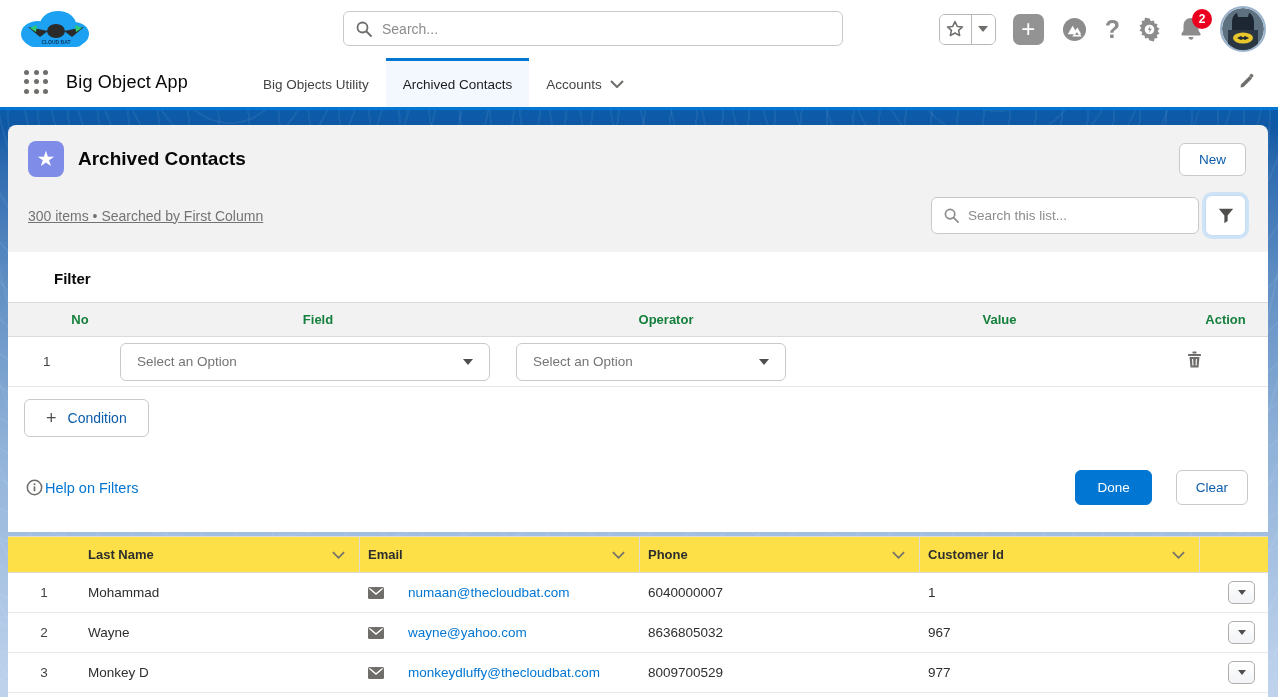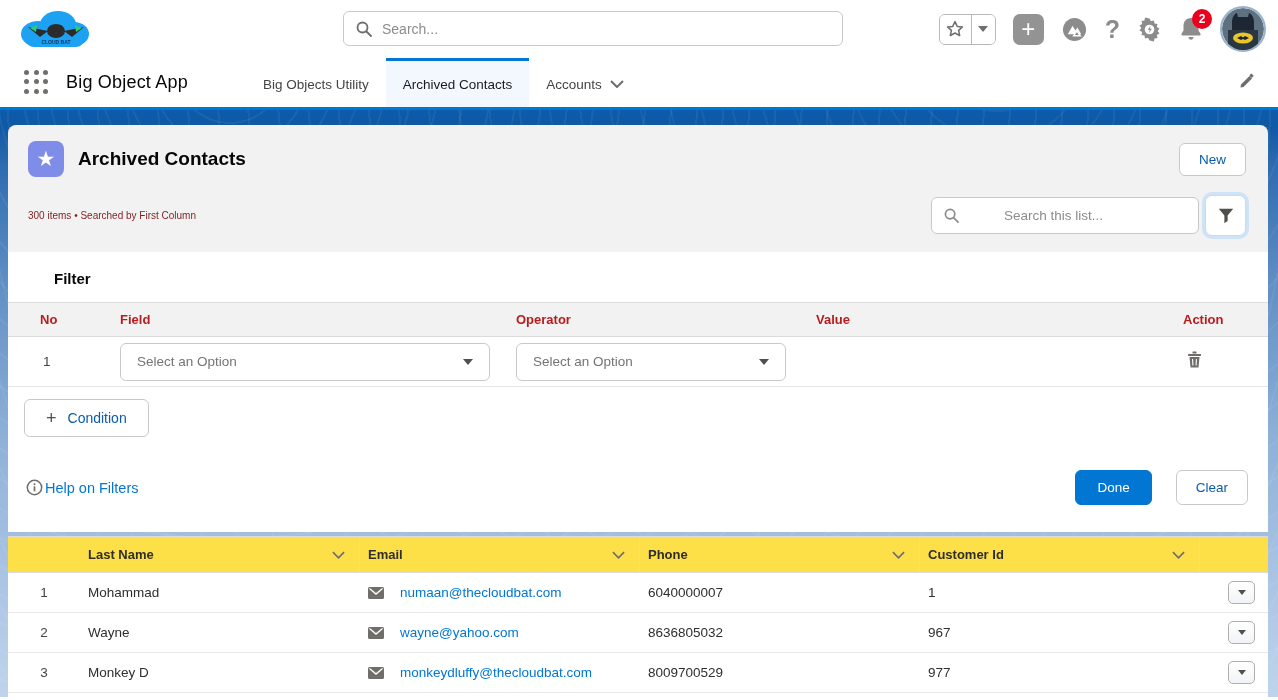--- a/index.html
+++ b/index.html
@@ -60,38 +60,38 @@
   .lc-row1{ display:flex; align-items:center; height:38px; }
   .obj-icon{ width:36px; height:36px; border-radius:8px; background:#7f8ce8; color:#fff;
     display:flex; align-items:center; justify-content:center; font-size:21px; }
   .lc-title{ font-size:19px; font-weight:700; color:#080707; margin-left:14px; }
   .btn{ font:13.5px "Liberation Sans",sans-serif; border-radius:6px; cursor:pointer;
     display:inline-flex; align-items:center; justify-content:center; }
   .btn-neutral{ background:#fff; border:1px solid #c9c9c9; color:#0b5cab; padding:8px 19px; }
   .btn-brand{ background:#0176d3; border:1px solid #0176d3; color:#fff; padding:9px 21px; }
   .lc-new{ margin-left:auto; }
   .lc-row2{ display:flex; align-items:center; margin-top:17px; }
-  .lc-sub{ font-size:10px; color:#7f1d1d; }
+  .lc-sub{ font-size:14px; color:#737373;text-decoration:underline; }
   .list-search{
     margin-left:auto; width:268px; height:37px; background:#fff; border:1px solid #c9c9c9; border-radius:6px;
-    display:flex; align-items:center; padding:0 12px;gap:36px;
+    display:flex; align-items:center; padding:0 12px;
   }
   .list-search input{ border:0; outline:0; flex:1; font:13.5px "Liberation Sans",sans-serif; color:#444; margin-left:9px;}
   .list-search input::placeholder{ color:#8c8c8c; }
   .funnel-btn{
     margin-left:6px; width:41px; height:41px; background:#fff; border:1px solid #c6dcf5; border-radius:7px;
     display:flex; align-items:center; justify-content:center; cursor:pointer;
     box-shadow:0 0 0 3px #cfe3f6;
   }
   
   .filter-card{ background:#fff; height:280px; padding-top:18px; }
   .filter-title{ font-size:15px; font-weight:700; color:#080707; padding-left:20px;margin-left:26px; }
   .f-grid{ display:grid; grid-template-columns:112px 396px 300px 367px 85px; align-items:center; }
   .f-head{ margin-top:15px; height:35px; background:#f3f2f2; border-top:1px solid #dddbda; border-bottom:1px solid #dddbda; }
-  .f-head .f-cell{ font-size:13px; font-weight:700; color:#b91c1c; }
+  .f-head .f-cell{ font-size:13px; font-weight:700; color:#15803d;text-align:center; }
   .f-cell.c-no{ padding-left:32px; }
   .f-row{ height:50px; border-bottom:1px solid #e5e5e5; }
   .f-row .c-no{ padding-left:35px; font-size:13.5px; color:#444; }
   .sel{
     height:38px; border:1px solid #c9c9c9; border-radius:6px; background:#fff; display:flex; align-items:center;
     padding:0 16px; cursor:pointer;
   }
   .sel-field{ width:370px; } .sel-op{ width:270px; }
   .sel .sel-txt{ font-size:13.5px; color:#747474; flex:1; }
   .caret{ width:0; height:0; border-left:5px solid transparent; border-right:5px solid transparent; border-top:6px solid #514f4d; }
@@ -107,21 +107,21 @@
   .table-card{ background:#fff; margin-top:4px; border-top:1px solid #dddbda; }
   .t-grid{ display:grid; grid-template-columns:72px 280px 280px 280px 280px 68px; align-items:center; }
   .t-head{ height:36px; background:#fde047; border-bottom:1px solid #dddbda; }
   .t-hcell{ height:100%; display:flex; align-items:center; font-size:13px; font-weight:700; color:#2e2e2e;
     padding:0 14px 0 8px; border-right:1px solid #dddbda; cursor:pointer;}
   .t-hcell .lbl{ flex:1; }
   .t-hcell.no-b{ border-right:0; }
   .t-row{ height:40px; border-bottom:1px solid #e8e8e8; background:#fff; }
   .t-cell{ font-size:13.5px; color:#2e2e2e; padding-left:8px; }
   .t-num{ text-align:center; color:#444; padding-left:0; }
-  .email-cell{ display:flex; align-items:center; gap:16px; }
+  .email-cell{ display:flex; align-items:center; gap:24px; }
   .email-link{ color:#0176d3; text-decoration:none; cursor:pointer; }
   .row-action{
     width:27px; height:23px; border:1px solid #b0adab; border-radius:5px; margin-left:28px;
     background:linear-gradient(#ffffff,#f1f3f6); display:flex; align-items:center; justify-content:center; cursor:pointer;
   }
   .row-action .caret{ border-left-width:4px; border-right-width:4px; border-top-width:5px; }
   .t-row.partial{ border-bottom:0; }
 </style>
 </head>
 <body>

